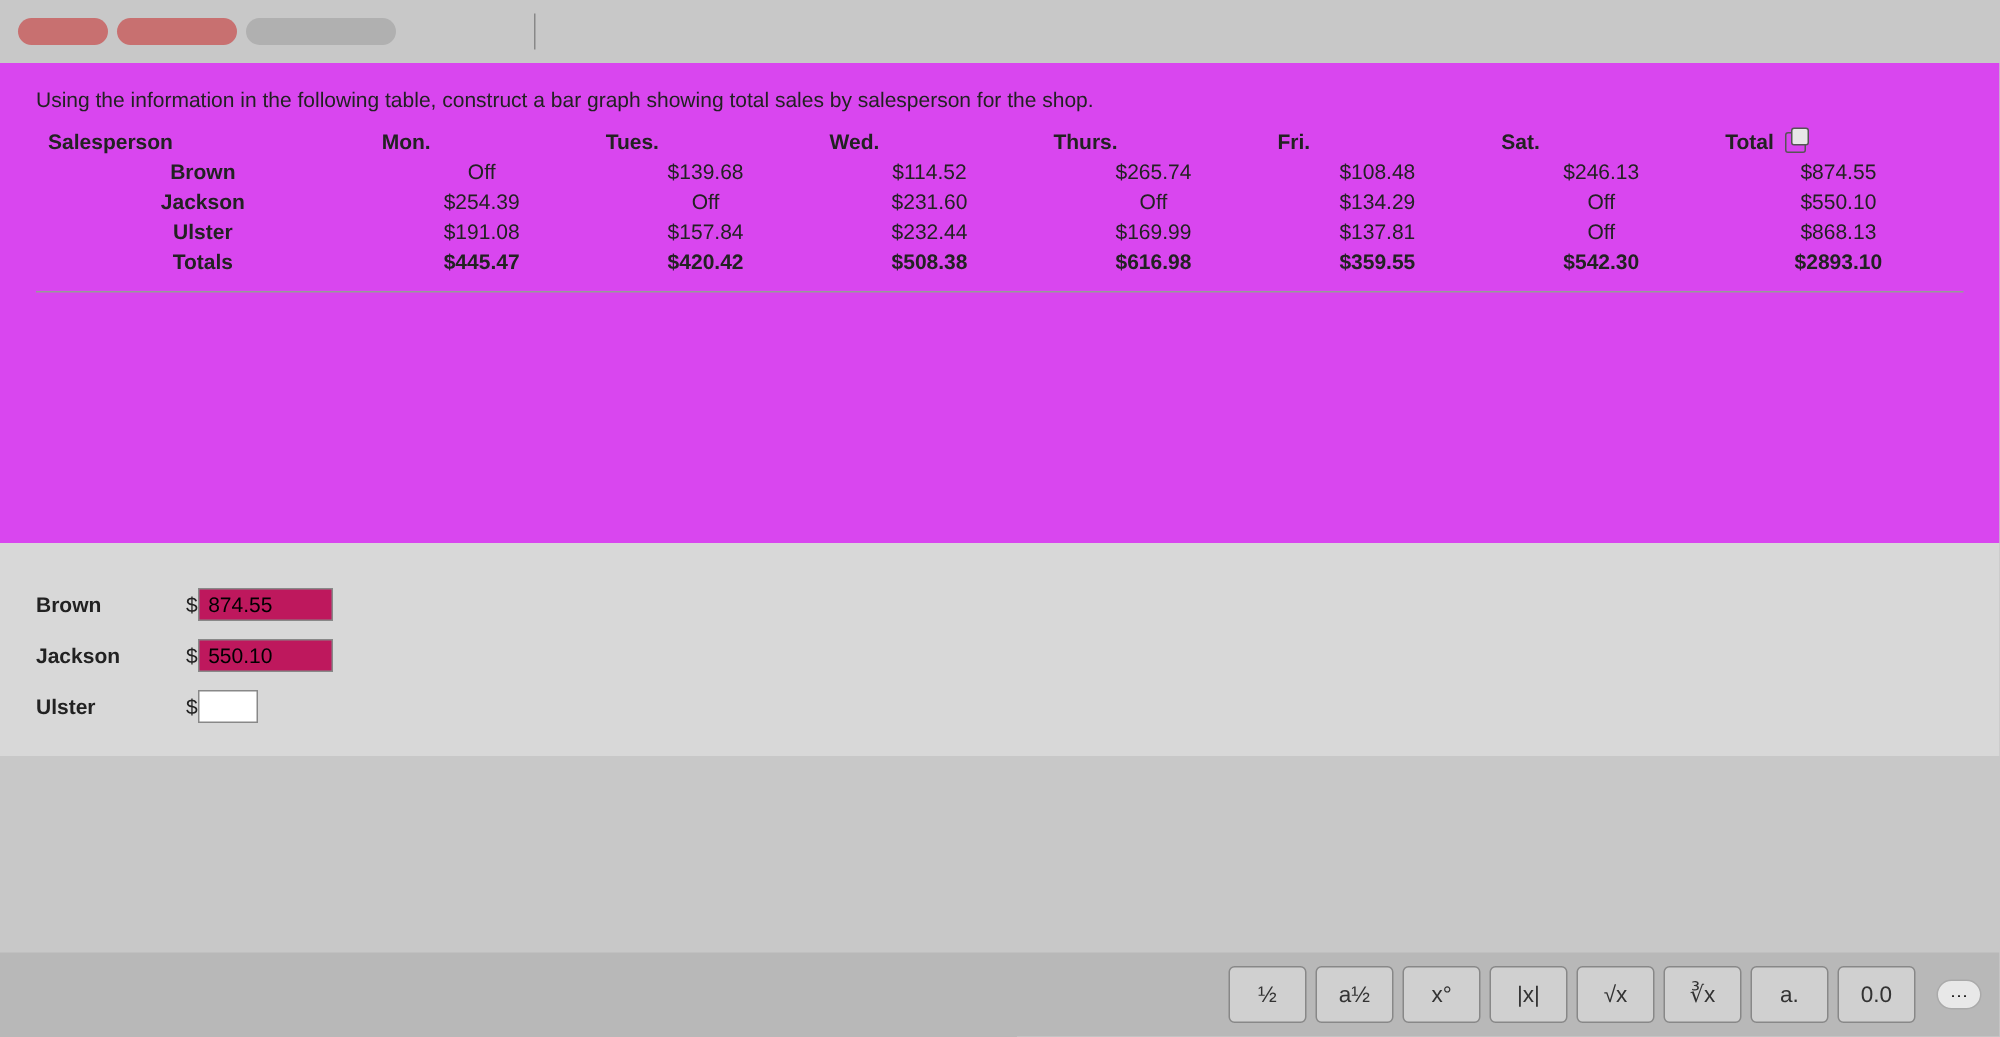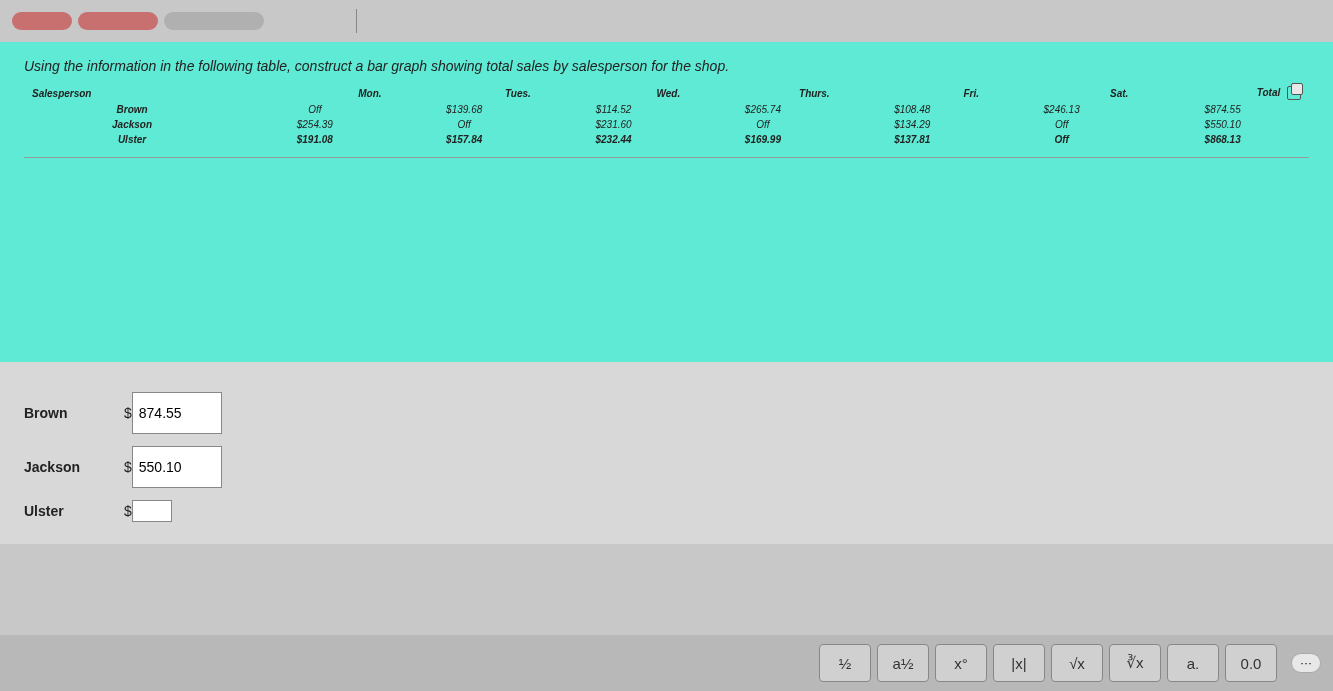--- a/index.html
+++ b/index.html
@@ -56,51 +56,50 @@
       margin: 0 8px;
     }
     .skills-text {
       font-size: 14px;
       color: #222;
       font-style: italic;
     }
 
     
     .main-content {
-      background: #5eead4;
+      background: #d946ef;
       margin: 0;
       padding: 16px 24px 12px 24px;
       min-height: 320px;
-      font-style: italic;
     }
 
     .intro-text {
       font-size: 14px;
       color: #222;
       margin-bottom: 10px;
     }
 
     .table-title {
       text-align: center;
       font-size: 14px;
       color: #222;
       margin-bottom: 6px;
     }
 
     .sales-table {
       width: 100%;
       border-collapse: collapse;
-      font-size: 10px;
+      font-size: 14px;
       color: #222;
       margin-bottom: 4px;
     }
     .sales-table th {
       font-weight: bold;
       padding: 2px 8px;
-      text-align: right;
+      text-align: left;
     }
     .sales-table th:first-child {
       text-align: left;
     }
     .sales-table td {
       padding: 2px 8px;
       text-align: center;
     }
     .sales-table td:first-child {
       text-align: center;
@@ -168,23 +167,23 @@
       color: #222;
       width: 100px;
     }
     .dollar-sign {
       font-size: 14px;
       color: #222;
       margin-right: 0;
     }
     .answer-input {
       border: 1.5px solid #888;
-      background: #ffffff;
-      font-size: 14px;
-      padding: 12px 6px;
+      background: #be185d;
+      font-size: 14px;
+      padding: 2px 6px;
       width: 90px;
       outline: none;
     }
     .answer-input-empty {
       border: 1.5px solid #888;
       background: #fff;
       font-size: 14px;
       padding: 2px 6px;
       width: 40px;
       outline: none;
@@ -281,20 +280,30 @@
         <tr>
           <td>Ulster</td>
           <td>$191.08</td>
           <td>$157.84</td>
           <td>$232.44</td>
           <td>$169.99</td>
           <td>$137.81</td>
           <td>Off</td>
           <td>$868.13</td>
         </tr>
+        <tr>
+          <td>Totals</td>
+          <td>$445.47</td>
+          <td>$420.42</td>
+          <td>$508.38</td>
+          <td>$616.98</td>
+          <td>$359.55</td>
+          <td>$542.30</td>
+          <td>$2893.10</td>
+        </tr>
       </tbody>
   </table>
   <hr class="divider-line">
 </div>
 
 <div class="lower-area">
   <p class="instruction-text"></p>
   <p class="question-text"></p>
 
   <div id="answer-rows-container">

